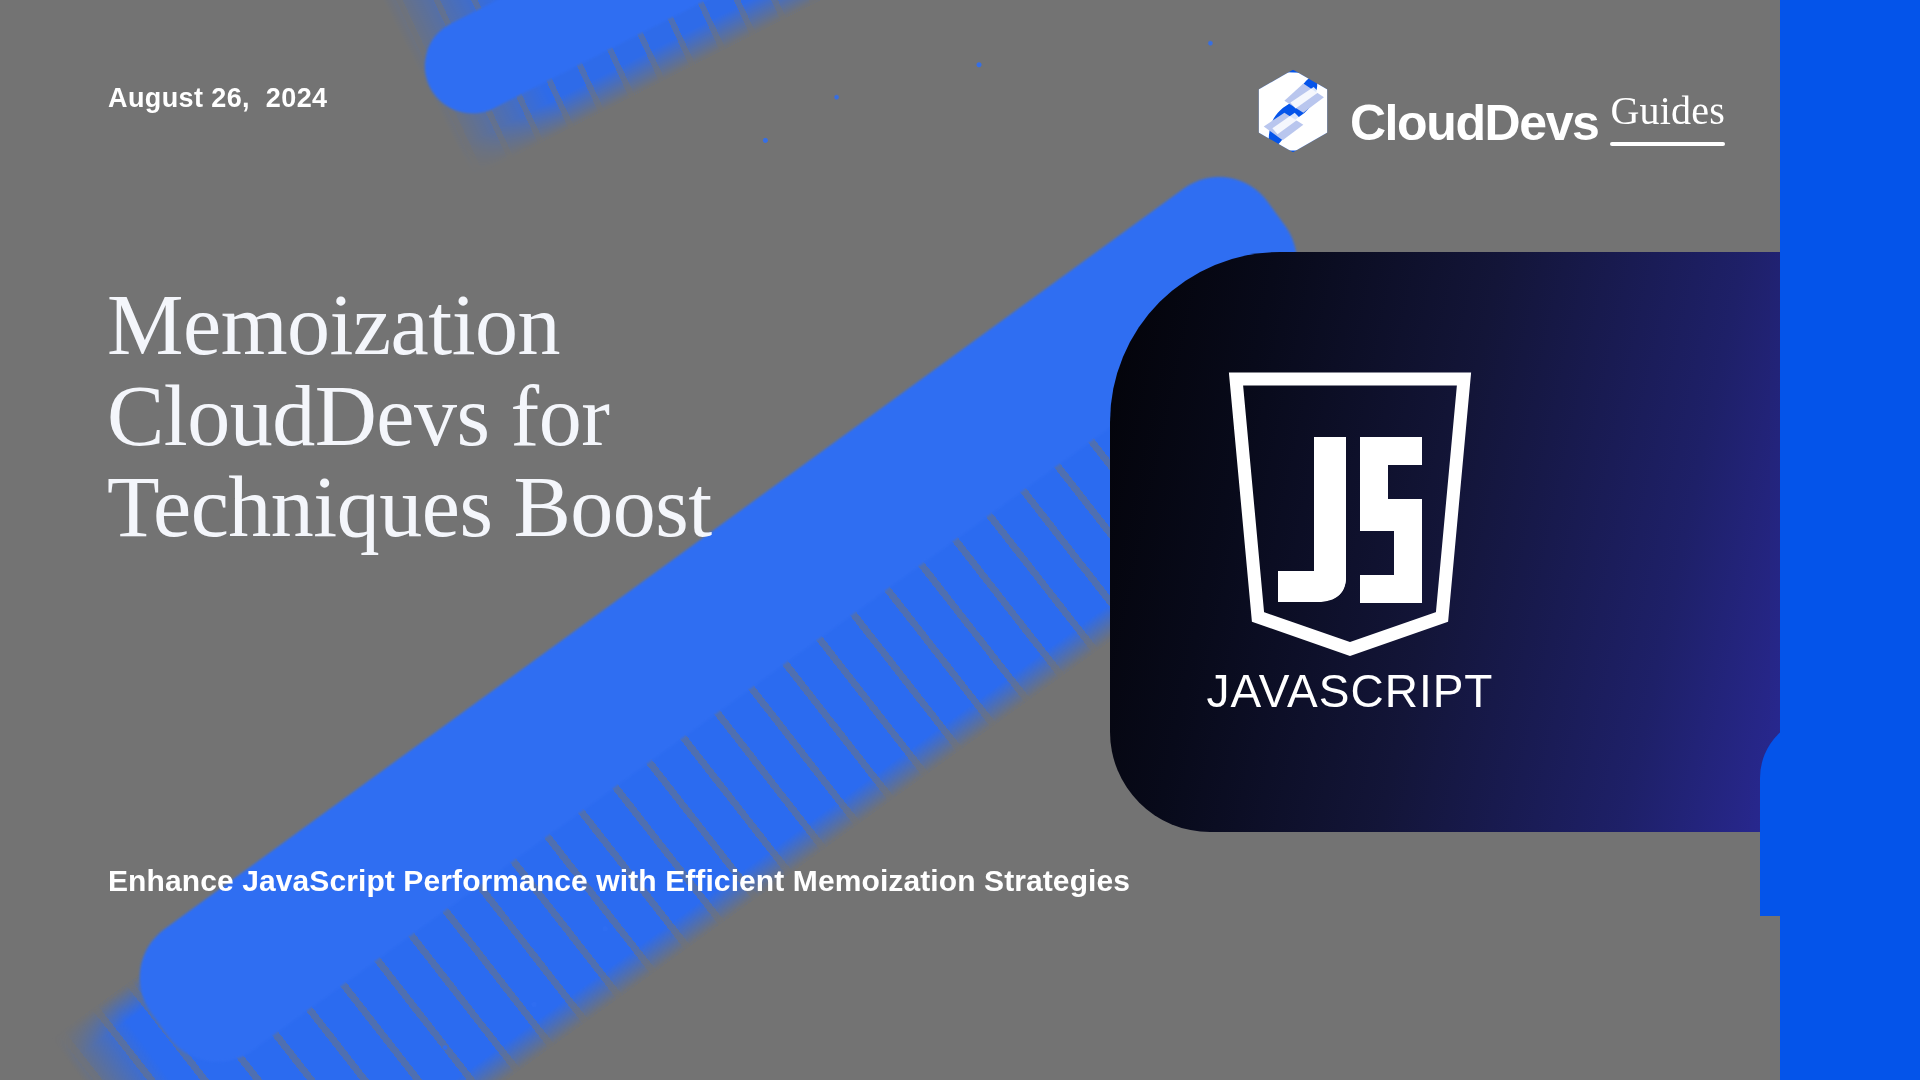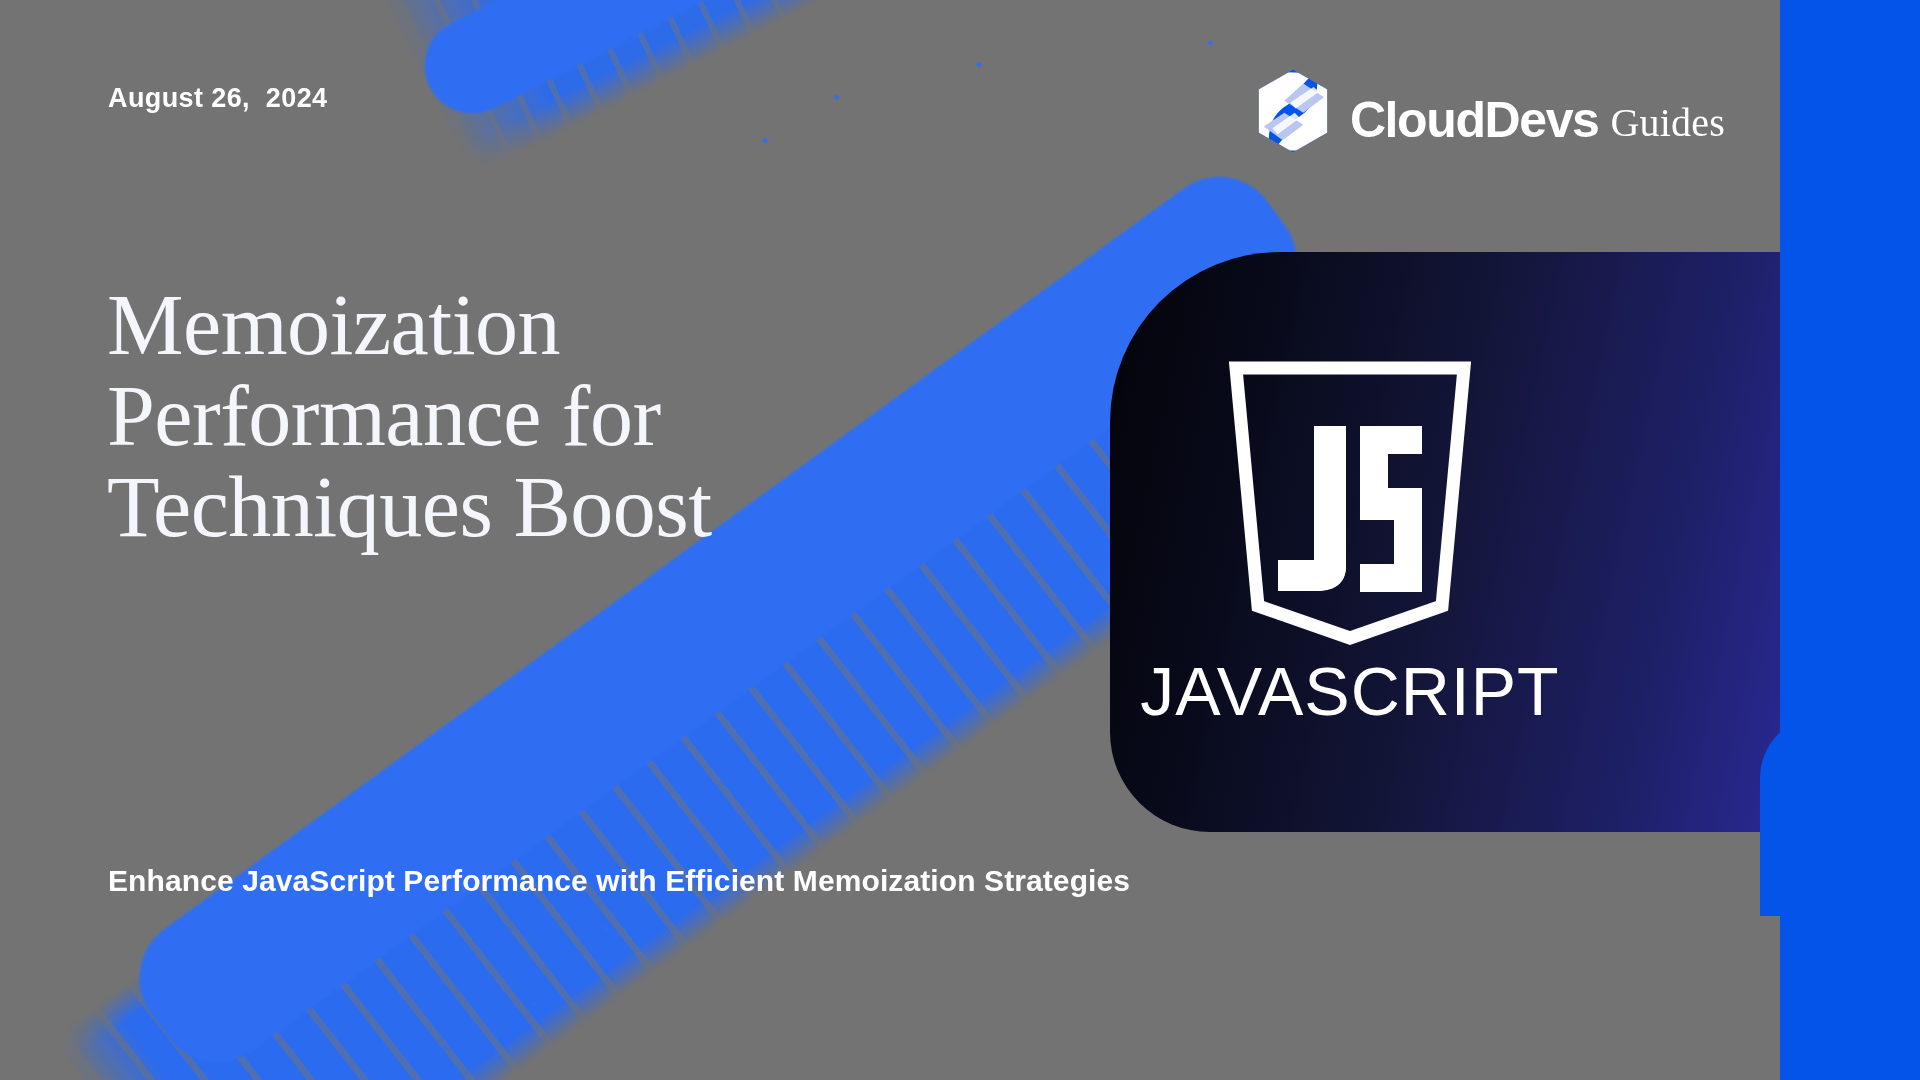--- a/index.html
+++ b/index.html
@@ -113,21 +113,21 @@
   }
   .brand-mark { width:86px; height:86px; flex:0 0 auto; display:block; }
   .brand-text { display:flex; align-items:flex-end; gap:12px;margin-top:17px; }
   .brand-name {
     color:#FFFFFF;
     font-size:50px;
     font-weight:800;
     letter-spacing:-1.4px;
     line-height:1;
   }
-  .brand-sub-wrap { display:flex; flex-direction:row; align-items:stretch; padding-bottom:2px; }
+  .brand-sub-wrap { display:flex; flex-direction:column; align-items:stretch; padding-bottom:2px; }
   .brand-sub {
     color:#FFFFFF;
     font-family:"Liberation Serif", serif;
     font-size:40px;
     font-weight:400;
     line-height:1;
     letter-spacing:.2px;
   }
   .brand-rule {
     height:4px;
@@ -178,21 +178,21 @@
     display:flex;
     flex-direction:column;
     align-items:center;
     justify-content:center;
     padding-right:330px;
     gap:12px;
   }
   .js-shield { width:248px; height:285px; display:block; }
   .js-word {
     color:#FFFFFF;
-    font-size:68px;
+    font-size:46px;
     font-weight:400;
     letter-spacing:1px;
     line-height:1;
     margin-top:0;
     text-align:right;
   }
 
   
   .notch {
     position:absolute;
@@ -236,21 +236,21 @@
       <span class="brand-name">CloudDevs</span>
       <span class="brand-sub-wrap">
         <span class="brand-sub">Guides</span>
         <span class="brand-rule"></span>
       </span>
     </div>
   </div>
 
   <h1 class="title">
     <span class="title-line">Memoization</span>
-    <span class="title-line">Performance for</span>
+    <span class="title-line">CloudDevs for</span>
     <span class="title-line">Techniques Boost</span>
   </h1>
 
   <p class="subtitle">Enhance JavaScript Performance with Efficient Memoization Strategies</p>
 
   <div class="js-card">
     <div class="js-inner">
       <svg class="js-shield" viewBox="0 0 248 285">
         <path d="M10 8 H238 L216 246 L124 278 L32 246 Z" fill="none" stroke="#FFFFFF" stroke-width="13"></path>
         <path d="M92 66 H120 V206 C120 222 110 231 92 231 H52 V200 H88 V66 Z" fill="#FFFFFF"></path>

